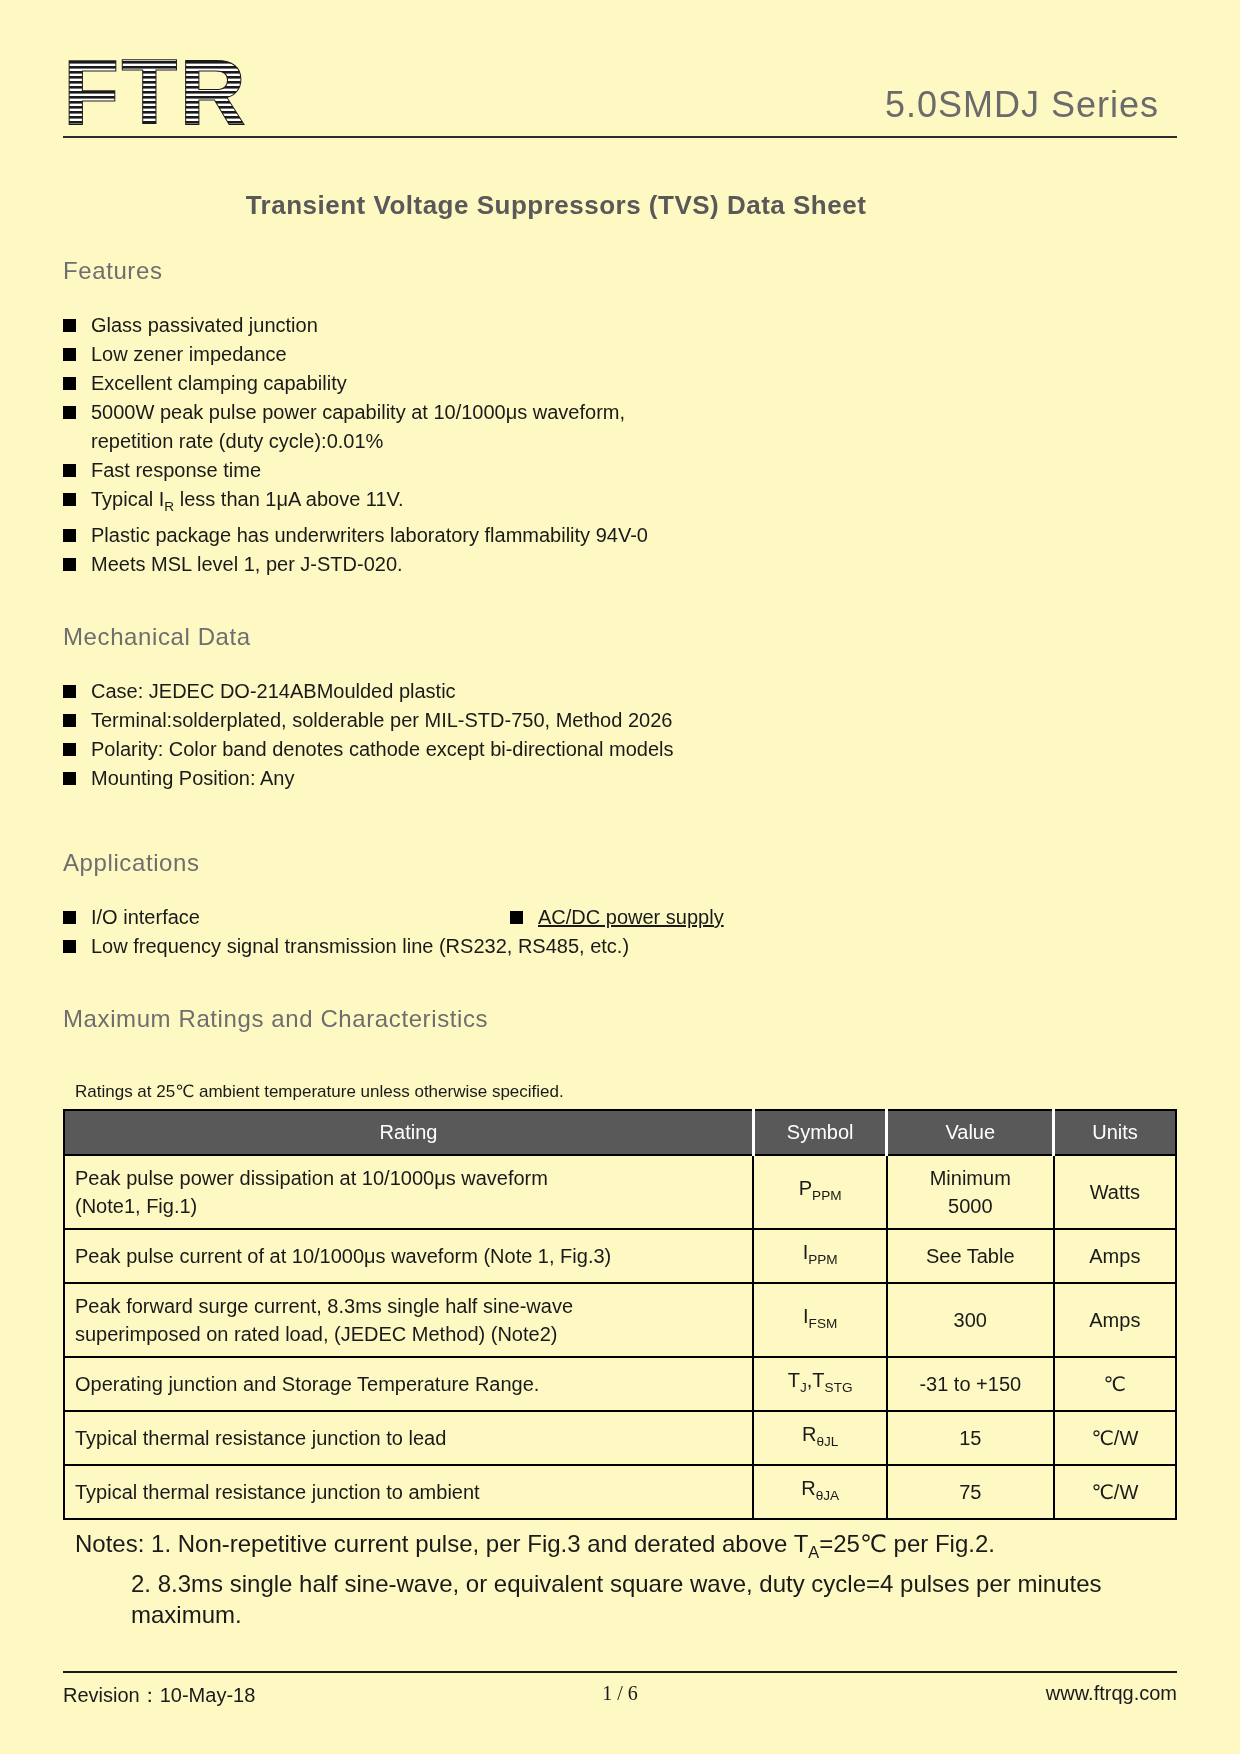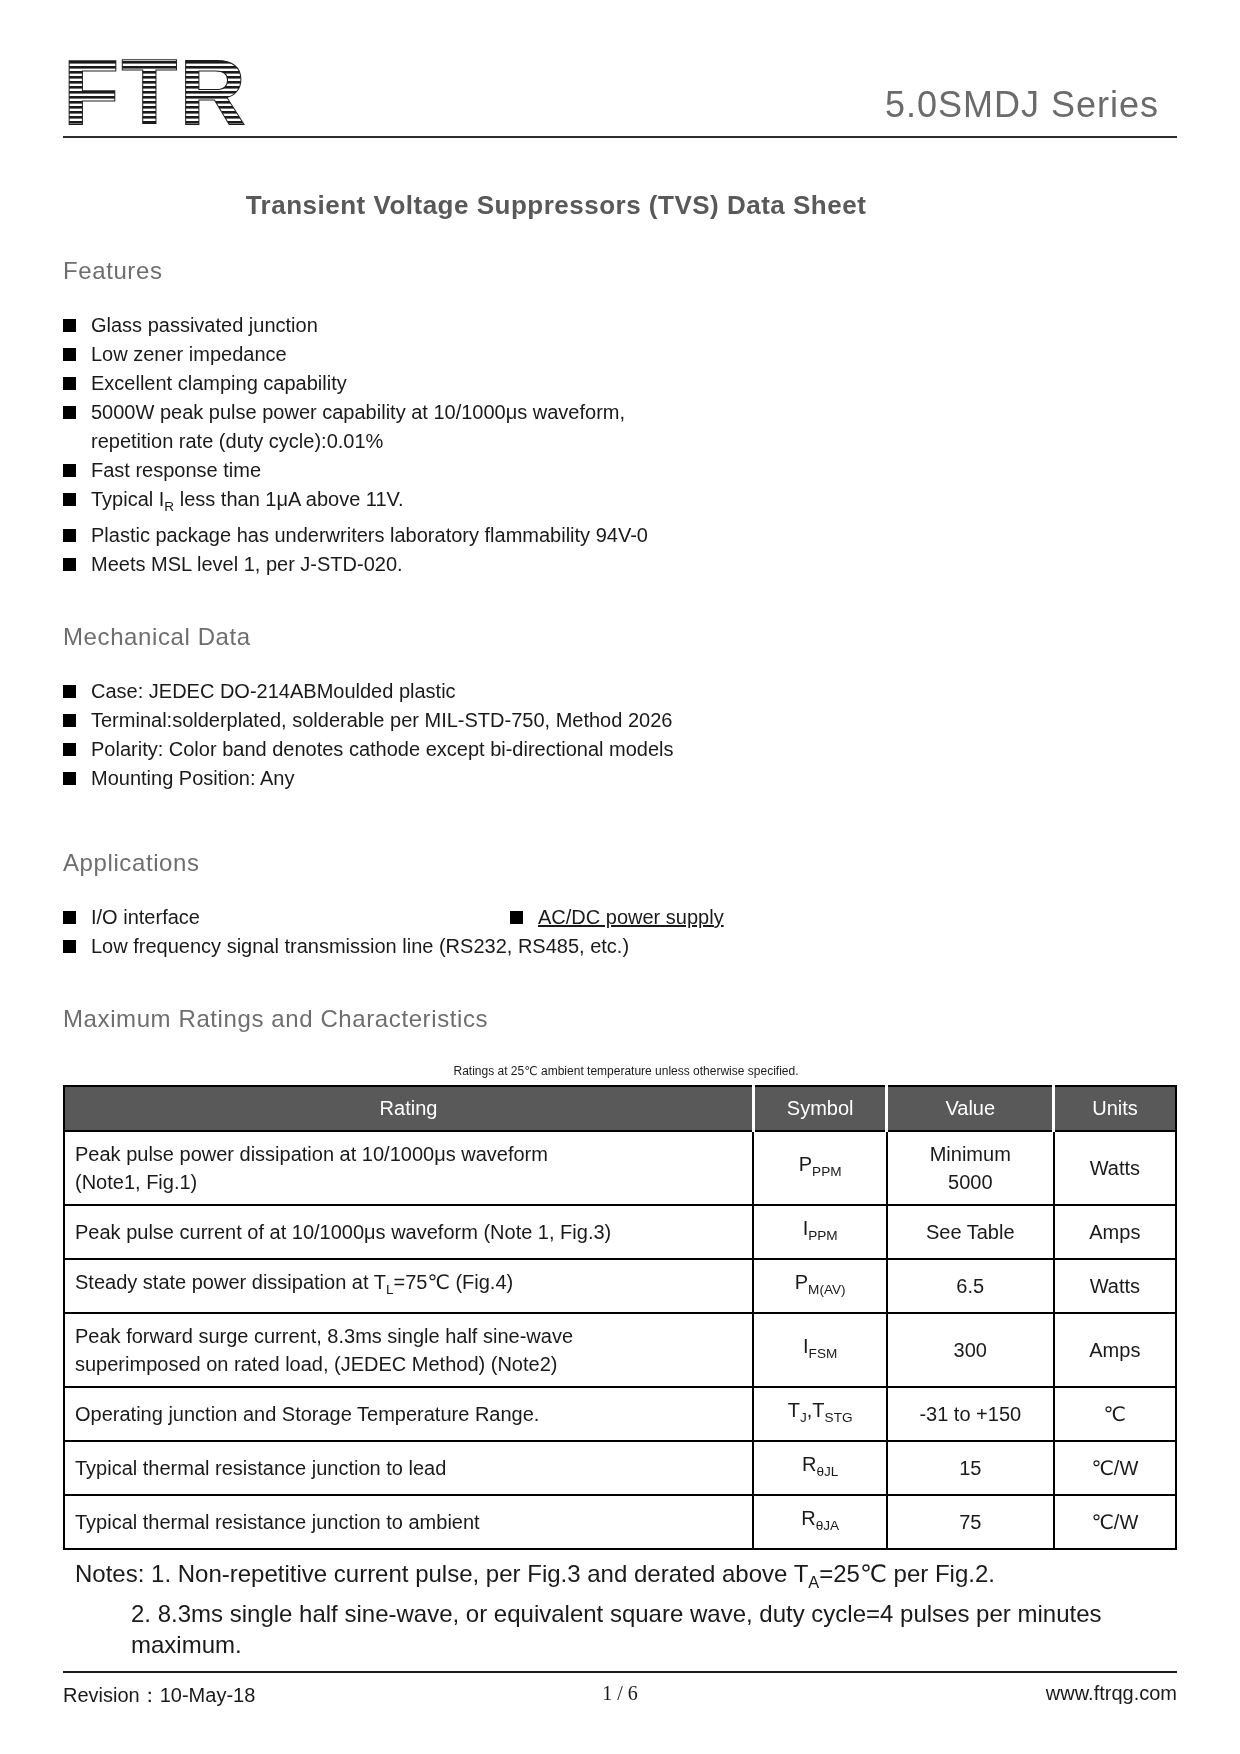--- a/index.html
+++ b/index.html
@@ -1,18 +1,18 @@
 <!DOCTYPE html>
 <html><head>
 <meta charset="utf-8">
 <style>
   * { margin:0; padding:0; box-sizing:border-box; }
   html,body { background:#e8e8e8; }
   .page {
-    width:1240px; height:1754px; margin:0 auto; background:#ffffff;
+    width:1240px; height:1754px; margin:0 auto; background:#fef9c3;
     font-family:"Liberation Sans","DejaVu Sans",sans-serif;
     color:#1a1a1a; position:relative; overflow:hidden;
   }
   
   .header {
     margin:0 63px; padding-top:46px; padding-bottom:4px;
     display:flex; justify-content:space-between; align-items:flex-end;
     border-bottom:2px solid #2e2e2e;
   }
   .logo-wrap { width:200px; height:86px; }
@@ -43,21 +43,21 @@
   sub { font-size:0.68em; }
   
   .mech-heading { margin-top:44px; }
   
   .apps-heading { margin-top:56px; }
   .apps-row { display:flex; }
   .apps-left { flex:none; width:447px; display:flex; align-items:flex-start; font-size:20px; line-height:29px; }
   .apps-right { display:flex; align-items:flex-start; font-size:20px; line-height:29px;text-decoration:underline; }
   
   .ratings-heading { margin-top:44px; }
-  .condition { margin-top:31px; padding-left:12px; font-size:12px;text-align:center; }
+  .condition { margin-top:48px; padding-left:12px; font-size:17px; }
   table.ratings {
     width:100%; border-collapse:collapse; margin-top:7px;
     font-size:20px; table-layout:fixed;border-radius:30px;
   }
   table.ratings, table.ratings td { border:2px solid #000; }
   table.ratings th {
     background:#595959; color:#ffffff; font-weight:normal; font-size:20px;
     padding:10px 4px; border-top:2px solid #000; border-bottom:2px solid #000;
     border-right:3px solid #fff; border-left:0;
   }
@@ -207,26 +207,20 @@
           <td>Minimum<br>5000</td>
           <td>Watts</td>
         </tr>
         <tr>
           <td class="rating-cell">Peak pulse current of at 10/1000μs waveform (Note 1, Fig.3)</td>
           <td>I<sub>PPM</sub></td>
           <td>See Table</td>
           <td>Amps</td>
         </tr>
         <tr>
-          <td class="rating-cell">Steady state power dissipation at T<sub>L</sub>=75℃ (Fig.4)</td>
-          <td>P<sub>M(AV)</sub></td>
-          <td>6.5</td>
-          <td>Watts</td>
-        </tr>
-        <tr>
           <td class="rating-cell">Peak forward surge current, 8.3ms single half sine-wave<br>superimposed on rated load, (JEDEC Method) (Note2)</td>
           <td>I<sub>FSM</sub></td>
           <td>300</td>
           <td>Amps</td>
         </tr>
         <tr>
           <td class="rating-cell">Operating junction and Storage Temperature Range.</td>
           <td>T<sub>J</sub>,T<sub>STG</sub></td>
           <td>-31 to +150</td>
           <td>℃</td>

